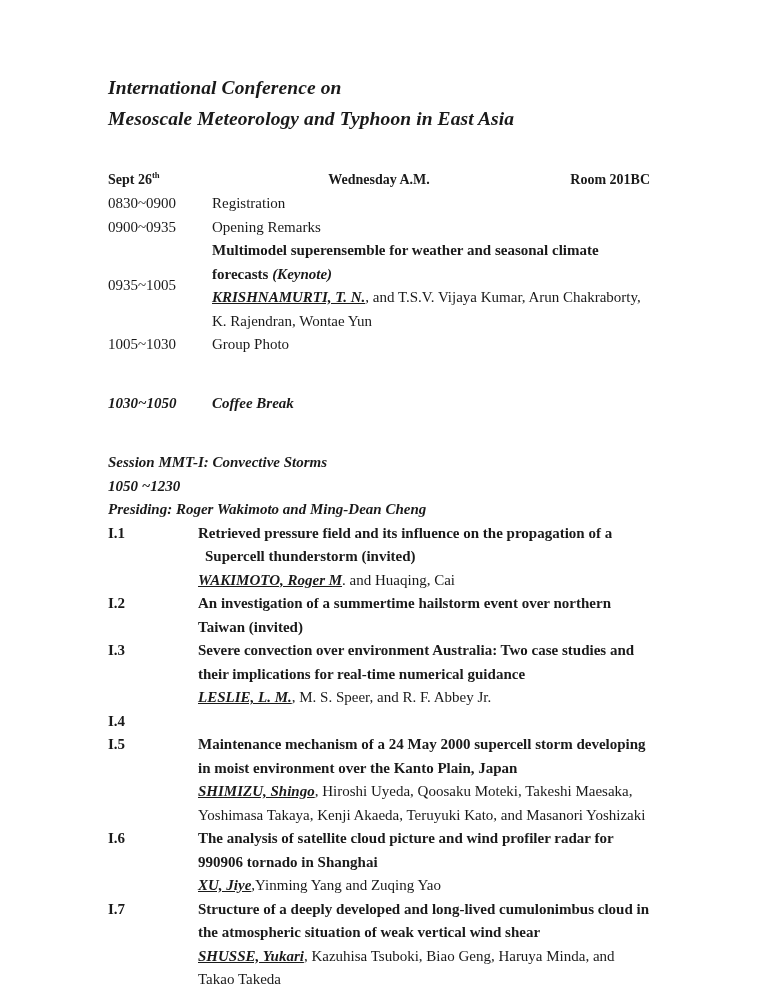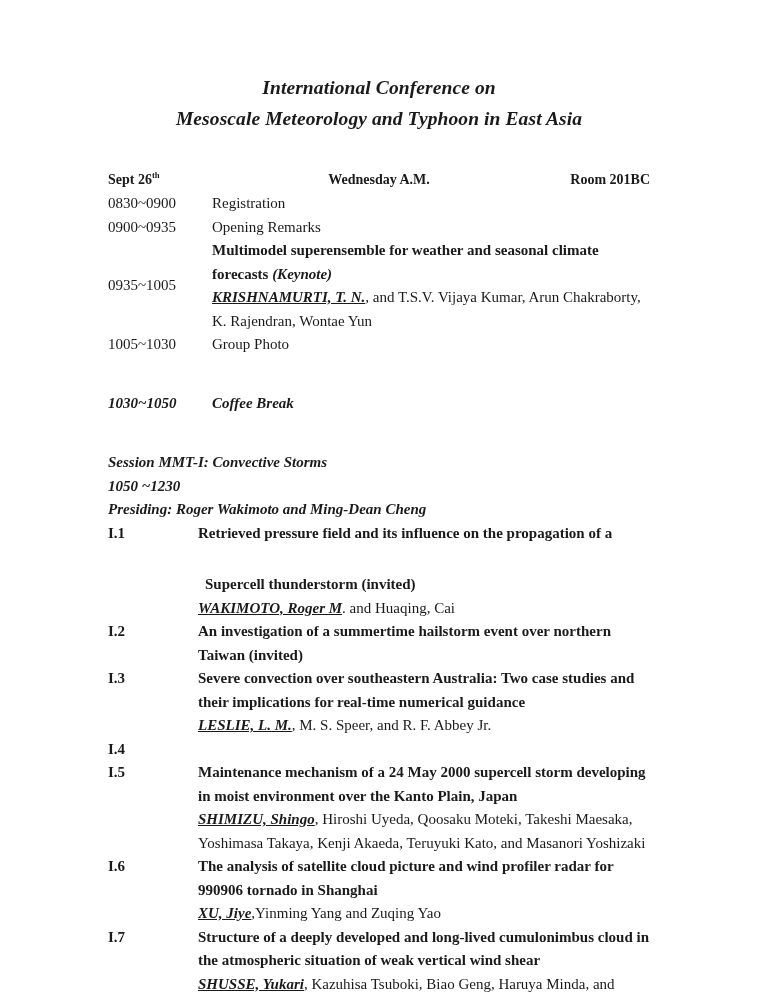--- a/index.html
+++ b/index.html
@@ -20,21 +20,20 @@
   .page {
     position: relative;
     width: 768px;
     height: 994px;
     box-sizing: border-box;
     padding: 72px 118px 0 108px;
   }
 
   
   .title-block {
-    text-align: center;
     margin-bottom: 12px;
   }
   .title-line {
     font-weight: bold;
     font-style: italic;
     font-size: 19.5px;
     line-height: 31px;
     letter-spacing: 0.1px;
     white-space: nowrap;
   }
@@ -113,21 +112,20 @@
   .paper .pbody {
     flex: 1 1 auto;
     min-width: 0;
   }
   .ptitle {
     font-weight: bold;
   }
   .ptitle .indent-cont {
     display: block;
     padding-left: 7px;
-    margin-top: 28px;
   }
   .pauthors {
     font-weight: normal;
   }
   .presenter {
     font-weight: bold;
     font-style: italic;
     text-decoration: underline;
   }
   .kw-italic {
@@ -216,21 +214,21 @@
         <span>An investigation of a summertime hailstorm event over northern</span><br>
         <span>Taiwan (invited)</span>
       </div>
     </div>
   </div>
 
   <div class="paper">
     <div class="pid">I.3</div>
     <div class="pbody">
       <div class="ptitle">
-        <span>Severe convection over southeastern Australia: Two case studies and</span><br>
+        <span>Severe convection over environment Australia: Two case studies and</span><br>
         <span>their implications for real-time numerical guidance</span>
       </div>
       <div class="pauthors">
         <span class="presenter">LESLIE, L. M.</span><span>, M. S. Speer, and R. F. Abbey Jr.</span>
       </div>
     </div>
   </div>
 
   <div class="paper">
     <div class="pid">I.4</div>

